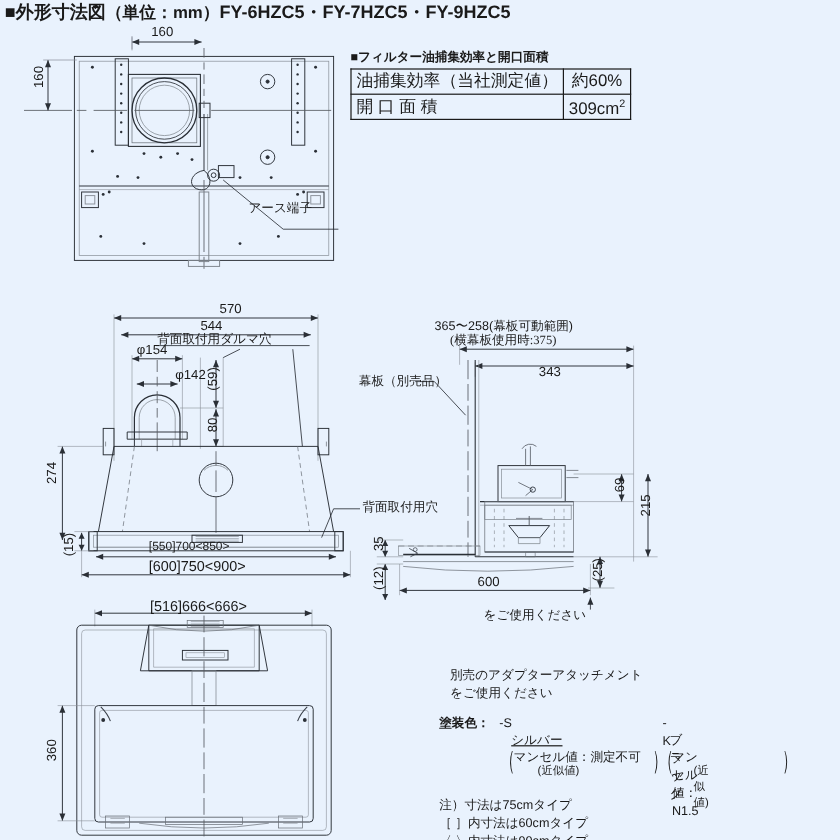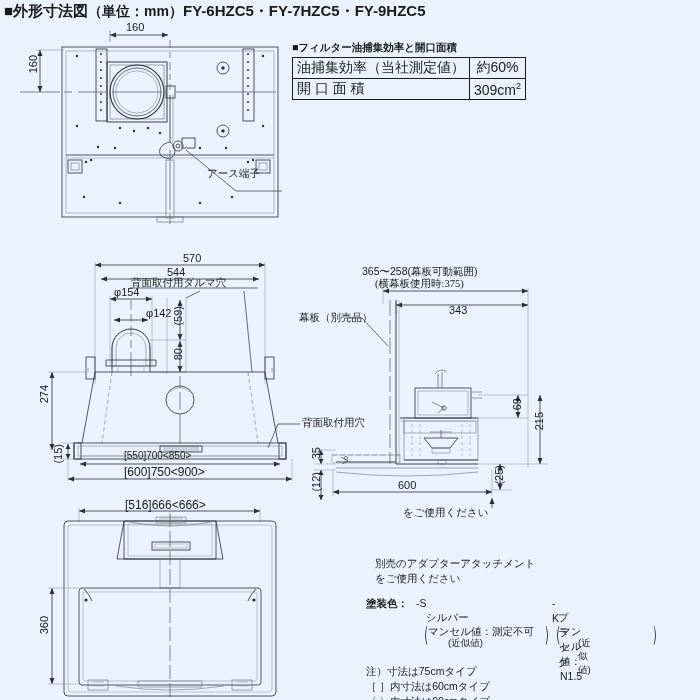--- a/index.html
+++ b/index.html
@@ -458,21 +458,21 @@
   <div class="dimv" style="left:38px;top:616px;">360</div>
 
   <div class="abs" id="notes">
     <div class="ind">別売のアダプターアタッチメント</div>
     <div class="ind">をご使用ください</div>
     <div style="height:10px"></div>
     <div style="position:relative;height:52px;">
       <span class="abs" style="left:0;top:0;font-weight:bold;">塗装色：</span>
 
       <span class="abs" style="left:50px;top:0;">-S</span>
-      <span class="abs" style="left:60px;top:14px;">シルバー</span>
+      <span class="abs" style="left:60px;top:14px;text-decoration:underline;">シルバー</span>
       <span class="abs" style="left:52px;top:26px;font-size:22px;line-height:24px;transform:scaleX(.5);transform-origin:left top;">（</span>
       <span class="abs" style="left:62px;top:28px;">マンセル値：測定不可</span>
       <span class="abs" style="left:82px;top:40px;font-size:9.5px;">(近似値)</span>
       <span class="abs" style="left:178px;top:26px;font-size:22px;line-height:24px;transform:scaleX(.5);transform-origin:left top;">）</span>
 
       <span class="abs" style="left:186px;top:0;">-K</span>
       <span class="abs" style="left:192px;top:14px;">ブラック</span>
       <span class="abs" style="left:184px;top:26px;font-size:22px;line-height:24px;transform:scaleX(.5);transform-origin:left top;">（</span>
       <span class="abs" style="left:194px;top:28px;">マンセル値：N1.5</span>
       <span class="abs" style="left:212px;top:40px;font-size:9.5px;">(近似値)</span>

